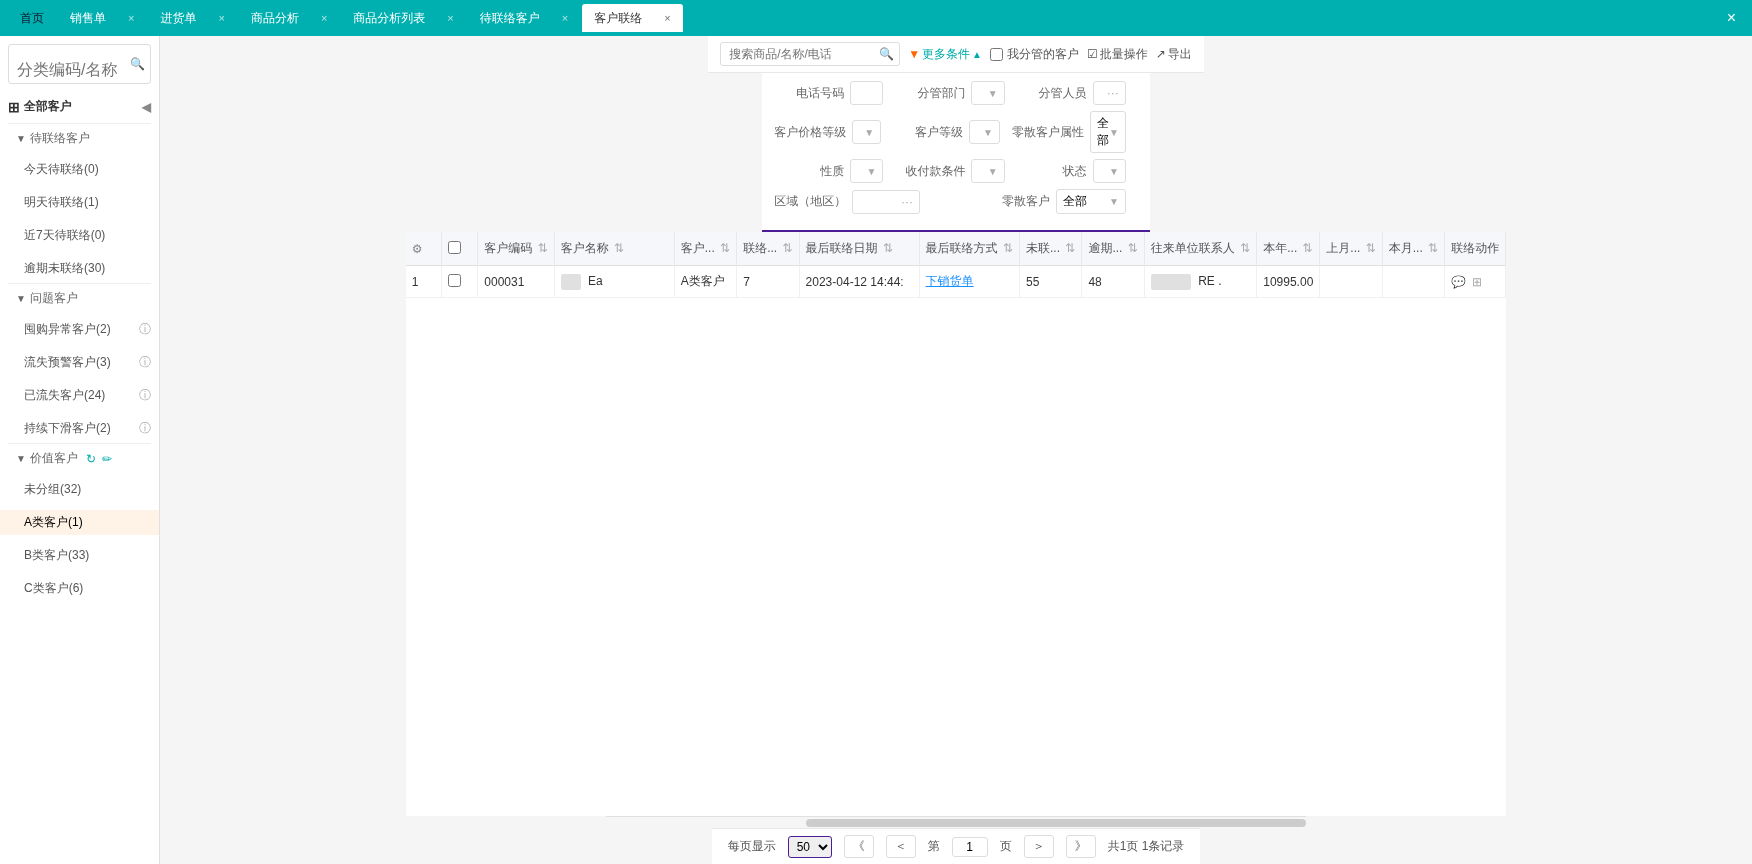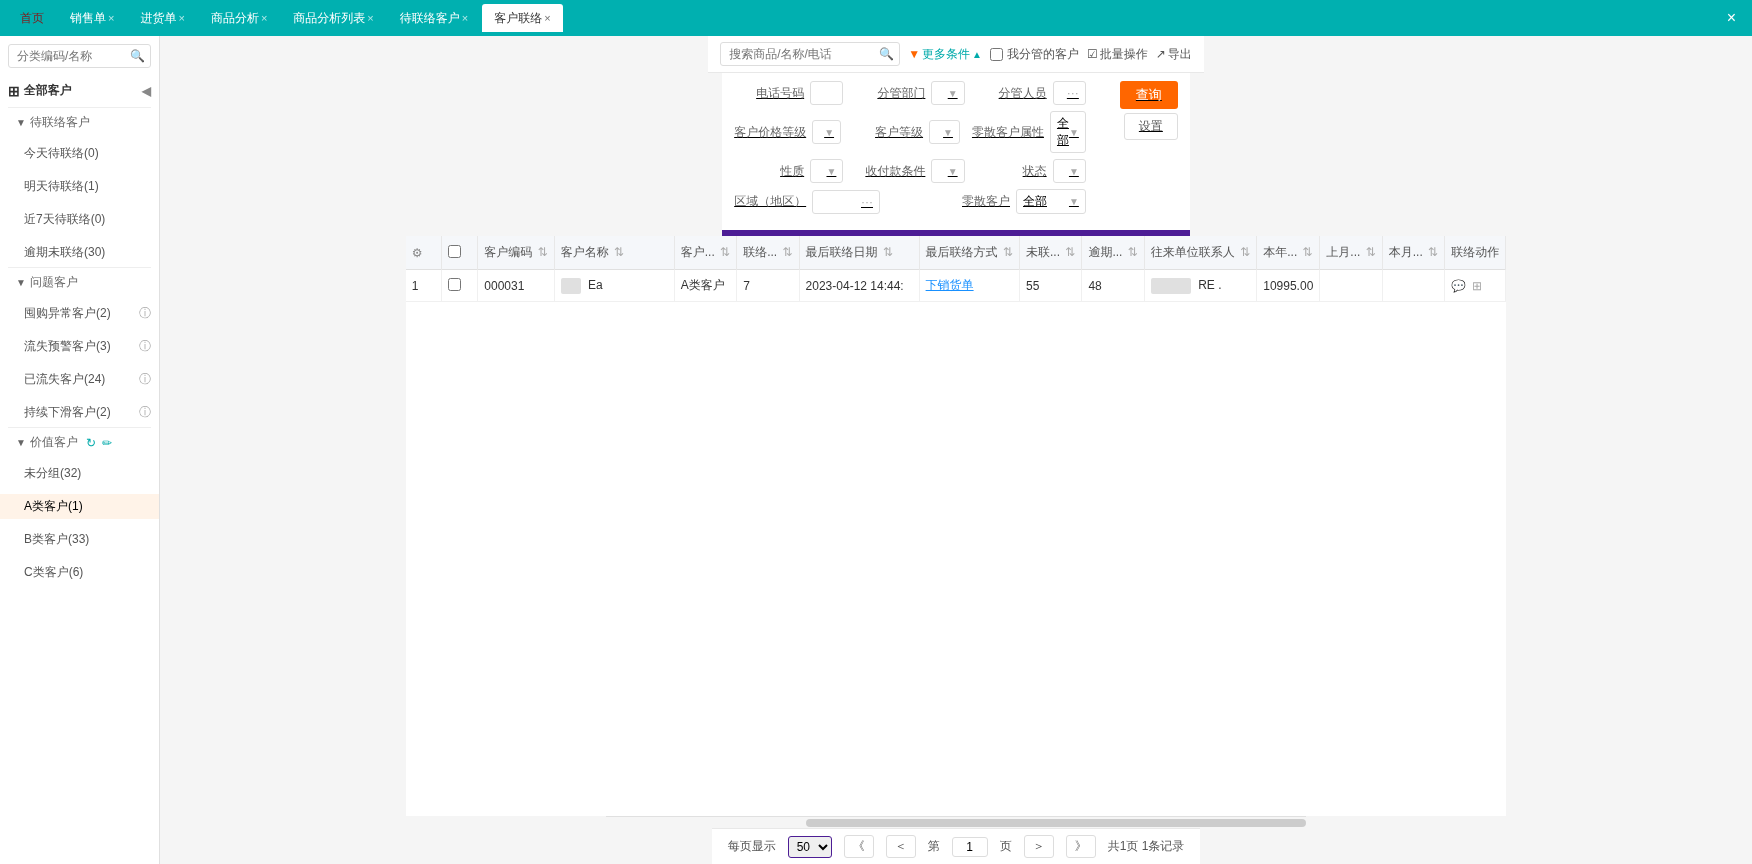--- a/index.html
+++ b/index.html
@@ -14,38 +14,38 @@
       padding: 0 8px;
       color: white;
       gap: 2px;
     }
     .nav-tab {
       padding: 4px 12px;
       cursor: pointer;
       white-space: nowrap;
       display: flex;
       align-items: center;
-      gap: 0;
+      gap: 20px;
       border-radius: 3px 3px 0 0;
       height: 28px;
       color: white;
     }
     .nav-tab.active {
       background: white;
       color: #333;
     }
     .nav-tab .close-x {
       font-size: 11px;
       opacity: 0.7;
       cursor: pointer;
       margin-left: 2px;
     }
     .nav-home {
       padding: 4px 12px;
-      color: #7f1d1d;
+      color: #0f172a;
       cursor: pointer;
     }
     .top-nav-close {
       margin-left: auto;
       color: white;
       cursor: pointer;
       font-size: 16px;
       padding: 4px 8px;
     }
 
@@ -62,24 +62,24 @@
       border-right: 1px solid #e0e0e0;
       overflow-y: auto;
       flex-shrink: 0;
     }
     .sidebar-search {
       padding: 8px;
       position: relative;
     }
     .sidebar-search input {
       width: 100%;
-      padding: 4px 24px 4px 8px;
+      padding: 16px 24px 4px 8px;
       border: 1px solid #ddd;
       border-radius: 3px;
-      font-size: 12px;
+      font-size: 16px;
       outline: none;
     }
     .sidebar-search .search-icon {
       position: absolute;
       right: 14px;
       top: 50%;
       transform: translateY(-50%);
       color: #888;
     }
     .sidebar-section-header {
@@ -170,22 +170,21 @@
       align-items: center;
       gap: 8px;
       color: #555;
     }
     .filter-right span { cursor: pointer; display: flex; align-items: center; gap: 2px; }
 
     
     .adv-filter {
       background: white;
       padding: 8px 12px;
-      border-bottom: 6px solid #4c1d95;
-      text-decoration: underline;
+      border-bottom: 2px solid #4c1d95;
     }
     .adv-filter-row {
       display: flex;
       align-items: center;
       margin-bottom: 6px;
       gap: 0;
     }
     .adv-filter-cell {
       flex: 1;
       display: flex;
@@ -573,24 +572,20 @@
             <div class="adv-filter-cell">
               <label>零散客户</label>
               <div class="select-wrap">
                 <span>全部</span>
                 <span class="arrow">▼</span>
               </div>
             </div>
           </div>
         </div>
 
-        <div class="adv-filter-btns">
-          <button class="btn-query">查询</button>
-          <button class="btn-setting">设置</button>
-        </div>
       </div>
     </div>
 
     <div class="table-container">
       <table>
         <thead>
           <tr>
             <th style="width:36px;">
               <span class="table-gear">⚙</span>
             </th>

